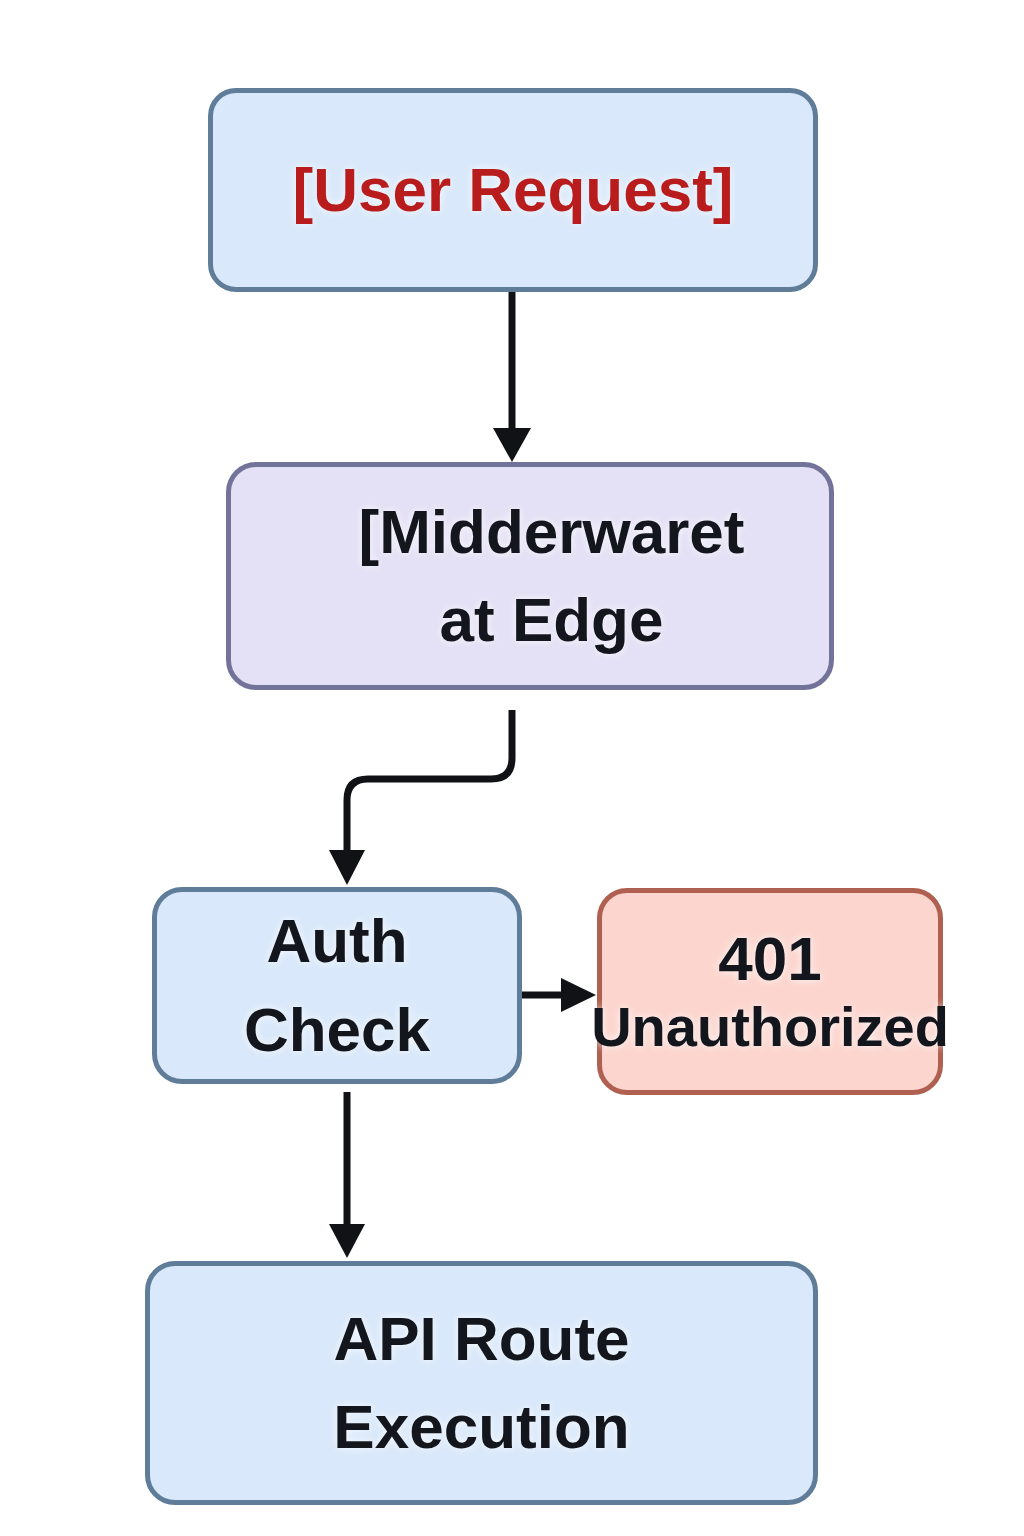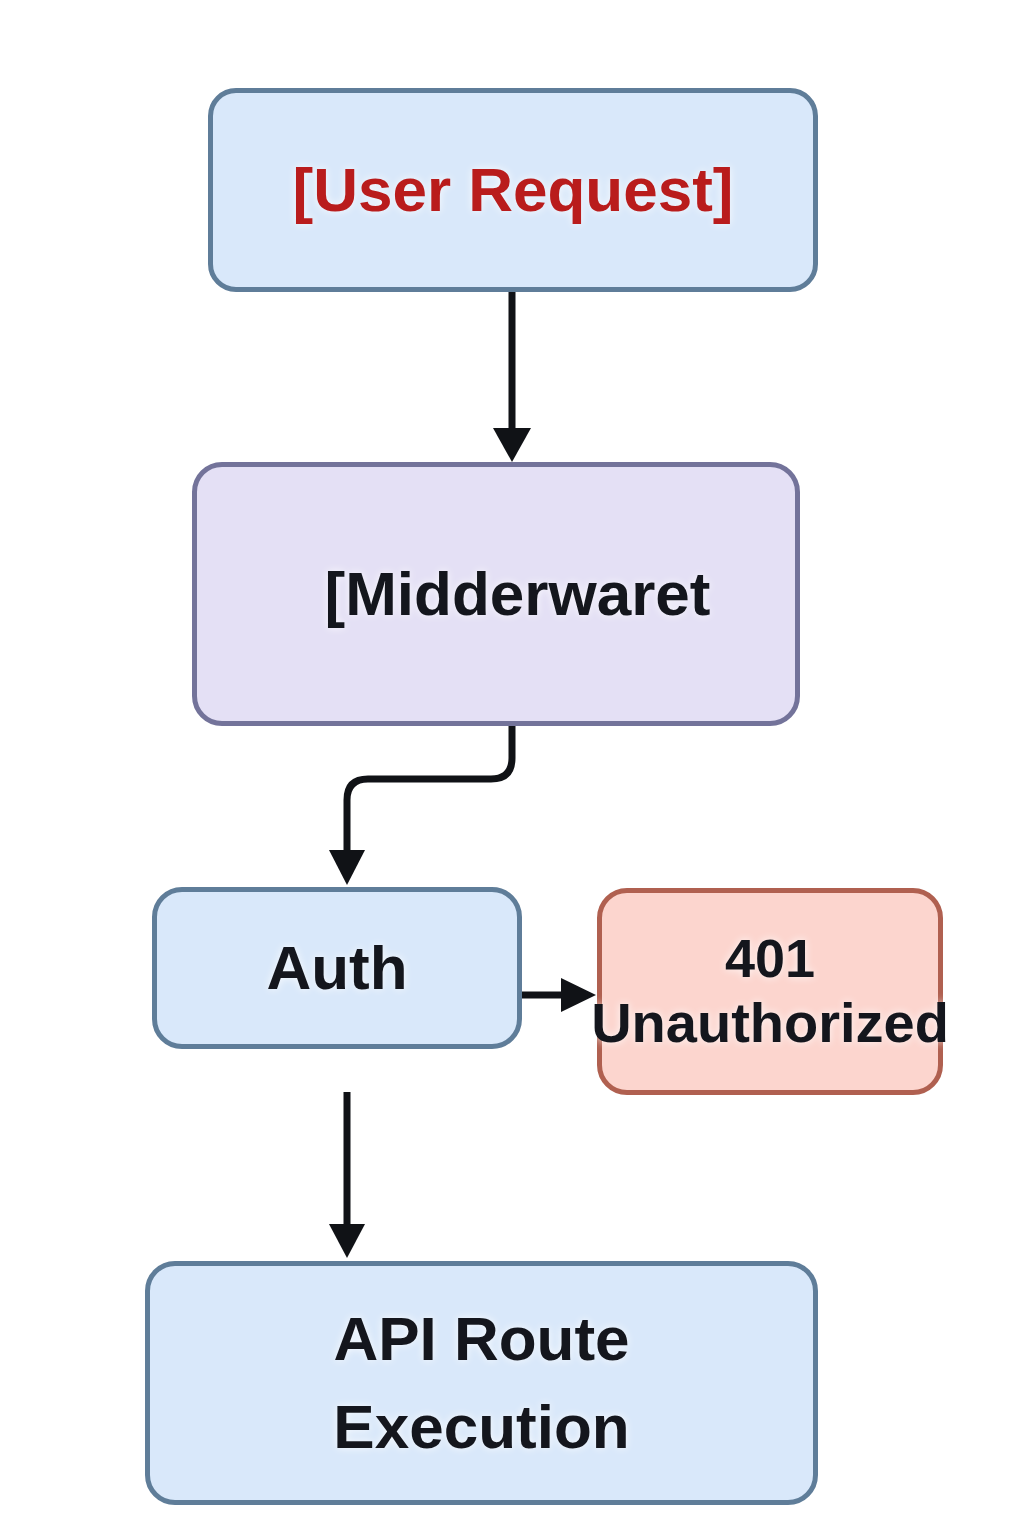--- a/index.html
+++ b/index.html
@@ -36,28 +36,28 @@
     color: #14161d;
   }
   .node .line {
     font-weight: 700;
     font-size: 62px;
     line-height: 1.42;
     white-space: nowrap;
     text-shadow: 0 0 9px rgba(255,255,255,0.85);
   }
   #node-user  { left: 208px; top:  88px; width: 610px; height: 204px; border-radius: 28px; }
-  #node-mw    { left: 192px; top: 462px; width: 608px; height: 264px; padding-left: 43px; }
-  #node-auth  { left: 152px; top: 887px; width: 370px; height: 162px; }
+  #node-mw    { left: 226px; top: 462px; width: 608px; height: 228px; padding-left: 43px; }
+  #node-auth  { left: 152px; top: 887px; width: 370px; height: 197px; }
   #node-401   { left: 597px; top: 888px; width: 346px; height: 207px; }
   #node-api   { left: 145px; top: 1261px; width: 673px; height: 244px; }
 
   #node-401 .code {
     font-weight: 700;
-    font-size: 54px;
+    font-size: 62px;
     line-height: 1.15;
     text-shadow: 0 0 9px rgba(255,255,255,0.85);
   }
   #node-401 .line {
     font-size: 56px;
     line-height: 1.18;
     font-weight: 700;
   }
 </style>
 </head>
@@ -83,24 +83,26 @@
       <polygon points="329,1224 365,1224 347,1258" style="fill: rgb(16, 18, 22);"></polygon>
     </g>
   </svg>
 
   <div class="node" id="node-user" style="background: rgb(217, 232, 250); border-color: rgb(95, 125, 153); color: #b91c1c;">
     <div class="line">[User Request]</div>
   </div>
 
   <div class="node" id="node-mw" style="background: rgb(228, 224, 245); border-color: rgb(115, 115, 154); color: rgb(20, 22, 29);">
     <div class="line">[Midderwaret</div>
+    <div class="line">at Edge</div>
   </div>
 
   <div class="node" id="node-auth" style="background: rgb(217, 232, 250); border-color: rgb(95, 125, 153); color: rgb(20, 22, 29);">
     <div class="line">Auth</div>
+    <div class="line">Check</div>
   </div>
 
   <div class="node" id="node-401" style="background: rgb(252, 213, 206); border-color: rgb(176, 96, 80); color: rgb(20, 22, 29);">
     <div class="code">401</div>
     <div class="line">Unauthorized</div>
   </div>
 
   <div class="node" id="node-api" style="background: rgb(217, 232, 250); border-color: rgb(95, 125, 153); color: rgb(20, 22, 29);">
     <div class="line">API Route</div>
     <div class="line">Execution</div>

